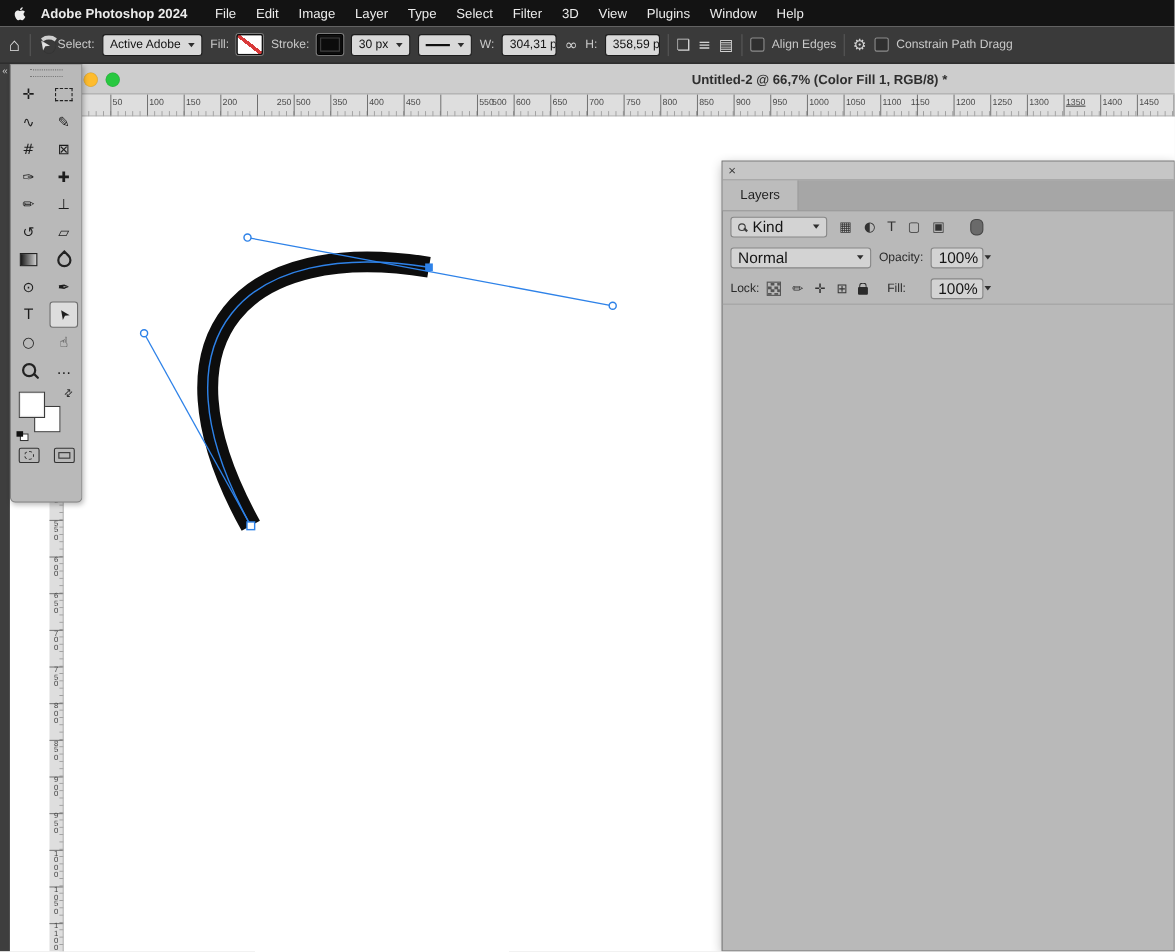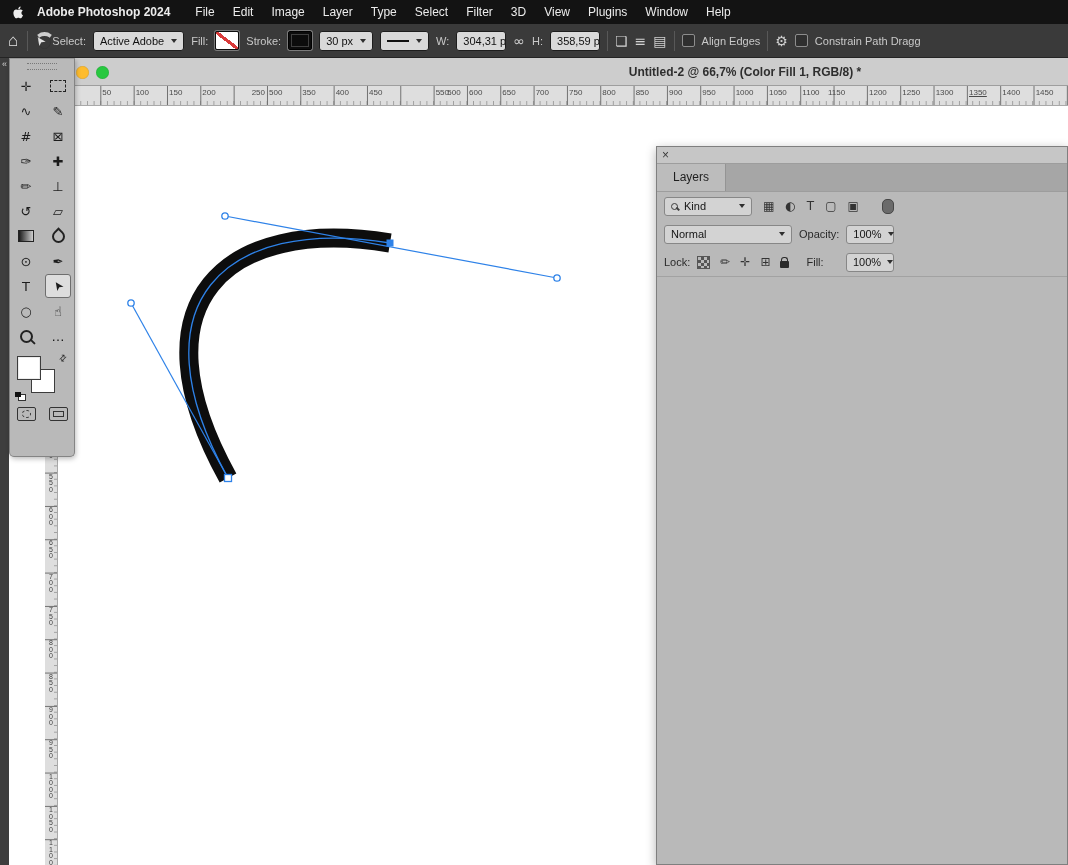--- a/index.html
+++ b/index.html
@@ -91,21 +91,21 @@
 
   
   .layers-panel{position:absolute;left:656px;top:146px;width:412px;height:719px;background:#b9b9b9;
     border:1px solid #7f7f7f;box-sizing:border-box;z-index:3;box-shadow:0 3px 10px rgba(0,0,0,.3);}
   .lp-header{height:16px;background:#c6c6c6;border-bottom:1px solid #9d9d9d;display:flex;align-items:center;padding:0 5px;}
   .close{font-size:12px;color:#3a3a3a;line-height:12px;}
   .lp-tabs{height:27px;background:#a6a6a6;display:flex;align-items:stretch;border-bottom:1px solid #9d9d9d;}
   .lp-tab{line-height:27px;padding:0 16px;background:#bcbcbc;font-size:12px;color:#1f1f1f;border-right:1px solid #949494;}
   .lp-row{display:flex;align-items:center;height:28px;padding:0 7px;gap:7px;}
   .p-select{display:inline-flex;align-items:center;background:#d3d3d3;border:1px solid #878787;border-radius:3px;
-    height:19px;padding:0 6px;font-size:11px;color:#151515;gap:6px;box-sizing:border-box;flex:none;}
+    height:19px;padding:0 6px;font-size:14px;color:#151515;gap:6px;box-sizing:border-box;flex:none;}
   .p-select .caret{margin-left:auto;}
   .kind{width:88px;}
   .blend{width:128px;}
   .psmall{width:48px;margin-left:auto;margin-right:166px;}
   .plabel{font-size:11px;color:#2a2a2a;flex:none;}
   .filter-icons{display:flex;gap:11px;align-items:center;margin-left:4px;}
   .fic{font-size:12px;color:#333;font-family:"DejaVu Sans",sans-serif;}
   .shape-toggle{width:10px;height:13px;background:#6a6a6a;border:1px solid #474747;border-radius:5px;margin-left:12px;}
   .lock-icons{display:flex;gap:10px;align-items:center;}
   .fill-label{margin-left:10px;}

